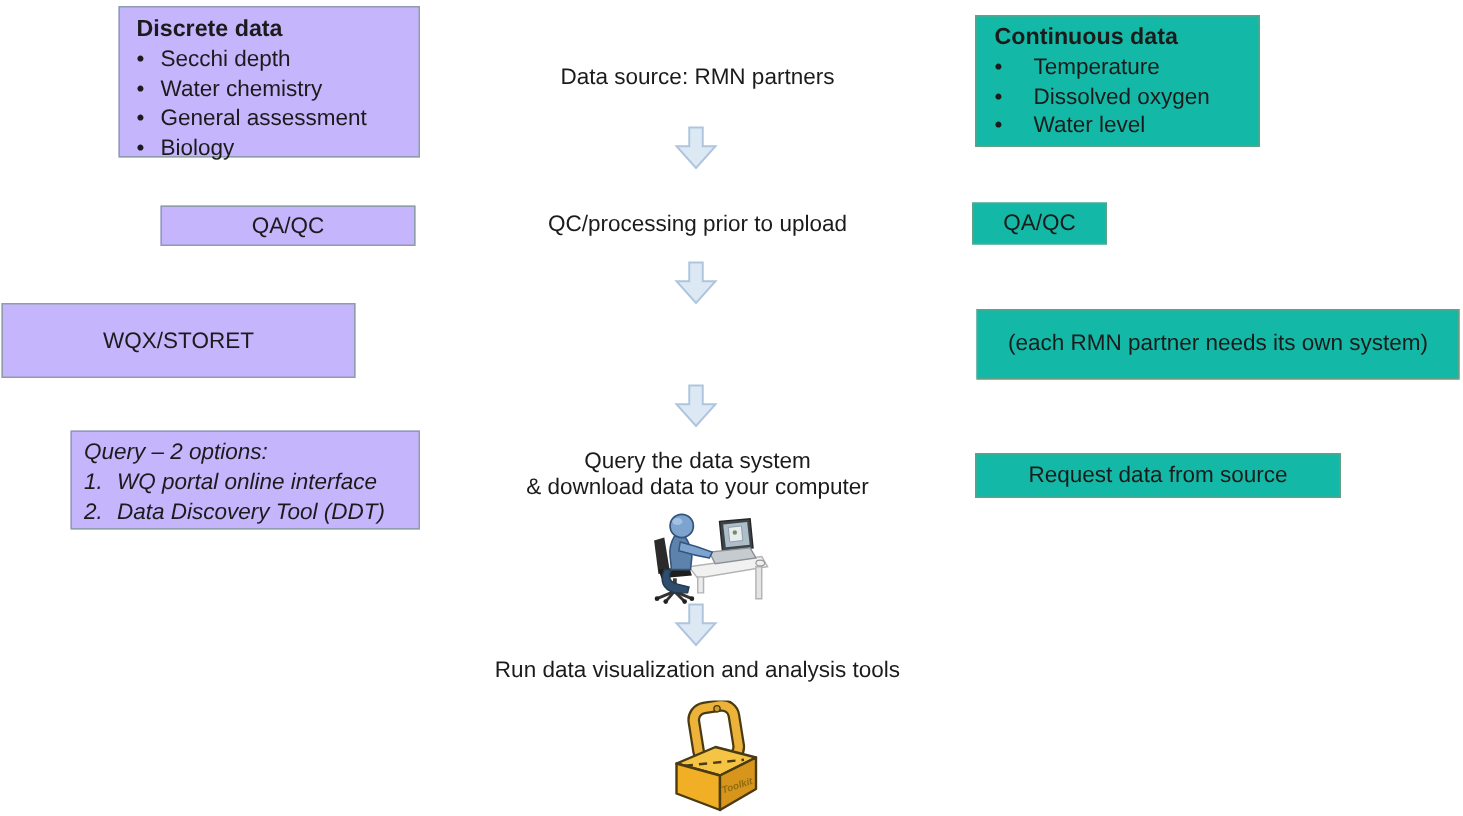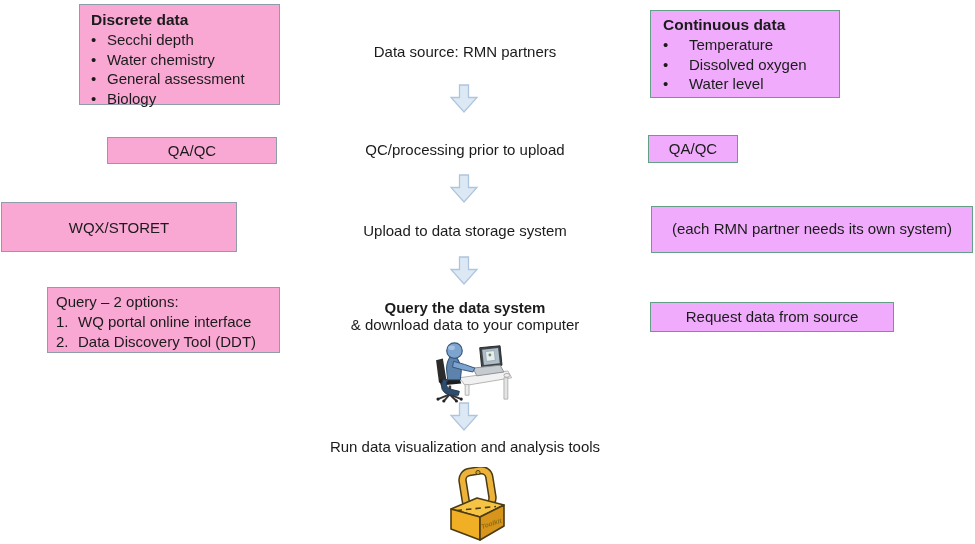--- a/index.html
+++ b/index.html
@@ -1,22 +1,22 @@
 <!DOCTYPE html>
 <html><head>
 <meta charset="utf-8">
 <style>
   html,body{margin:0;padding:0;background:#fff;}
   .canvas{
     position:relative;width:975px;height:544px;background:#ffffff;
     font-family:"Liberation Sans",sans-serif;color:#1b1b1b;overflow:hidden;
   }
   .box{position:absolute;box-sizing:border-box;border:1.6px solid;}
-  .yellow{background:#f9a8d4;border-color:#8E9DAB;}
-  .green{background:#f0abfc;border-color:#63A085;}
+  .yellow{background:#c4b5fd;border-color:#8E9DAB;}
+  .green{background:#14b8a6;border-color:#63A085;}
   .center-text{display:flex;align-items:center;justify-content:center;text-align:center;font-size:15px;line-height:20px;}
   .list-box{font-size:15px;}
   .list-box .ttl{font-weight:bold;font-size:15.5px;line-height:21px;}
   .bullet-row{display:flex;line-height:19.5px;}
   .bullet-row .blt{flex:0 0 auto;}
   .num-row{display:flex;line-height:20px;}
   .flow-label{position:absolute;left:465px;transform:translateX(-50%);white-space:nowrap;font-size:15px;line-height:16.5px;text-align:center;}
   .arrow{position:absolute;width:30px;height:29px;}
   .fig{position:absolute;}
 </style>
@@ -46,21 +46,21 @@
   </div>
 
   <div class="box yellow center-text" style="left:107px;top:137px;width:170px;height:27px;">
     <span>QA/QC</span>
   </div>
 
   <div class="box yellow center-text" style="left:1px;top:202px;width:236px;height:50px;flex-direction:column;line-height:21px;">
     <span>WQX/STORET</span>
   </div>
 
-  <div class="box yellow list-box" style="left:47px;top:287px;width:233px;height:66px;padding:3px 6px 0 8px;">
+  <div class="box yellow list-box" style="left:47px;top:287px;width:233px;height:66px;padding:3px 6px 0 8px;font-style:italic;">
     <div style="line-height:21px;">Query – 2 options:</div>
     <div class="num-row">
       <span style="width:22px;">1.</span>
       <span>WQ portal online interface</span>
     </div>
     <div class="num-row">
       <span style="width:22px;">2.</span>
       <span>Data Discovery Tool (DDT)</span>
     </div>
   </div>
@@ -102,30 +102,29 @@
   </div>
 
   <div class="flow-label" style="top:142px;">QC/processing prior to upload</div>
 
   <div class="arrow" style="left:449px;top:174px;">
     <svg width="30" height="29" viewBox="0 0 30 29">
       <path d="M10.5 1 H19.5 V13.5 H28 L15 28 L2 13.5 H10.5 Z" fill="#DCE9F5" stroke="#AEC5DD" stroke-width="1.3"></path>
     </svg>
   </div>
 
-  <div class="flow-label" style="top:223px;">Upload to data storage system</div>
 
   <div class="arrow" style="left:449px;top:256px;">
     <svg width="30" height="29" viewBox="0 0 30 29">
       <path d="M10.5 1 H19.5 V13.5 H28 L15 28 L2 13.5 H10.5 Z" fill="#DCE9F5" stroke="#AEC5DD" stroke-width="1.3"></path>
     </svg>
   </div>
 
   <div class="flow-label" style="top:300px;line-height:16.5px;">
-    <span style="display:block;font-weight:bold;">Query the data system</span>
+    <span style="display:block;">Query the data system</span>
     <span style="display:block;">&amp; download data to your computer</span>
   </div>
 
   <div class="fig" style="left:425px;top:339px;width:90px;height:64px;">
     <svg width="90" height="64" viewBox="0 0 90 66">
 
       <polygon points="10,22 17,20 21,44 13,45" fill="#2b2b2b"></polygon>
       <polygon points="13,42 34,40 36,46 15,48" fill="#1e1e1e"></polygon>
       <rect x="23" y="48" width="2.6" height="9" fill="#3d3d3d"></rect>
       <g stroke="#333" stroke-width="2">

